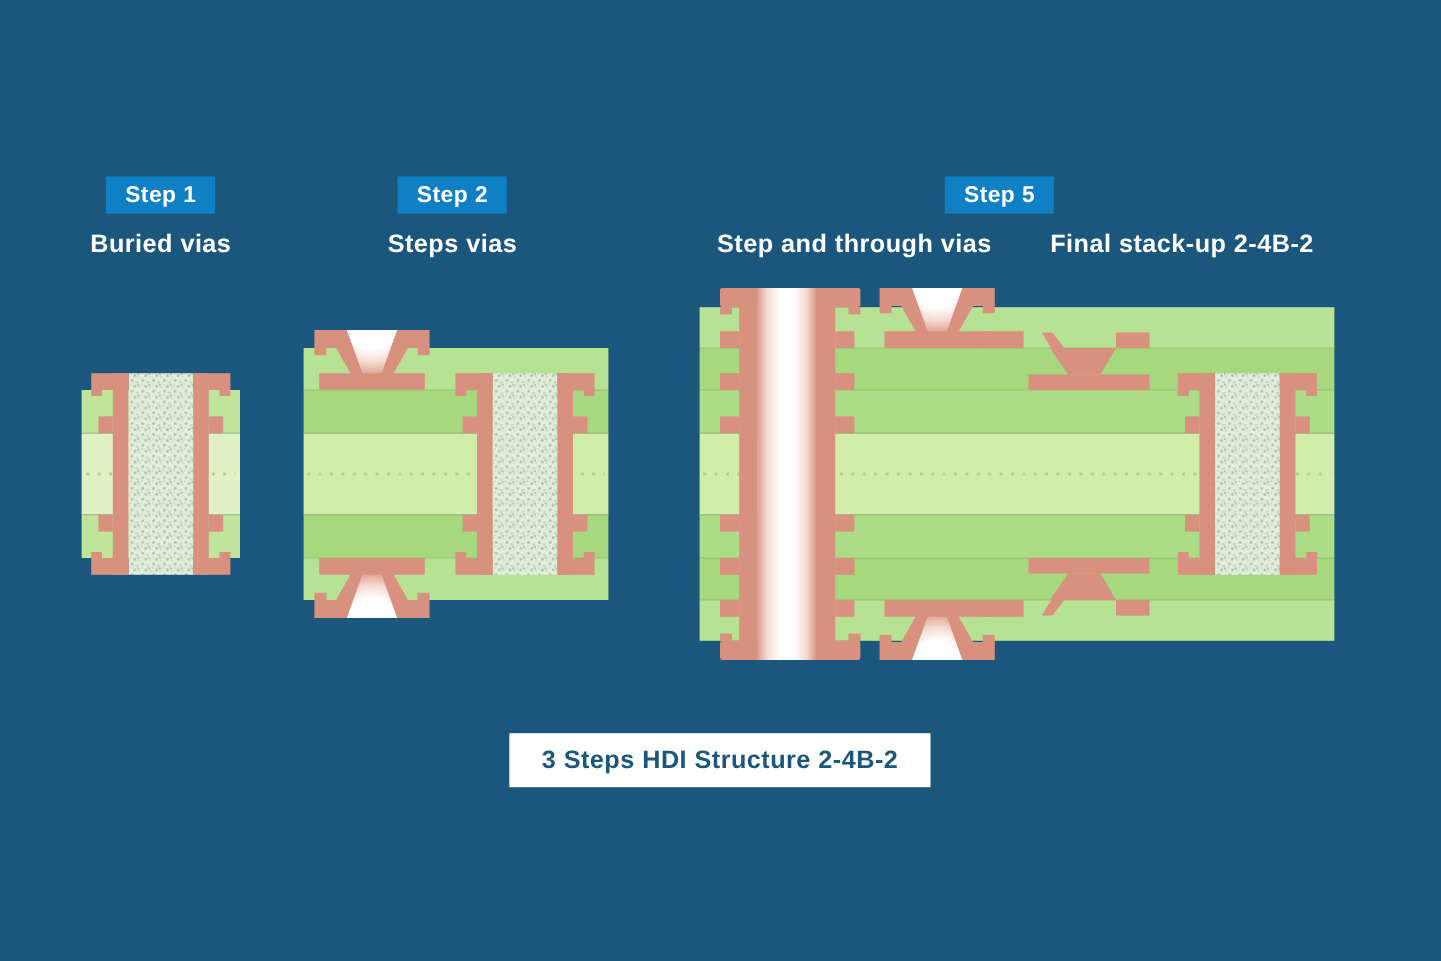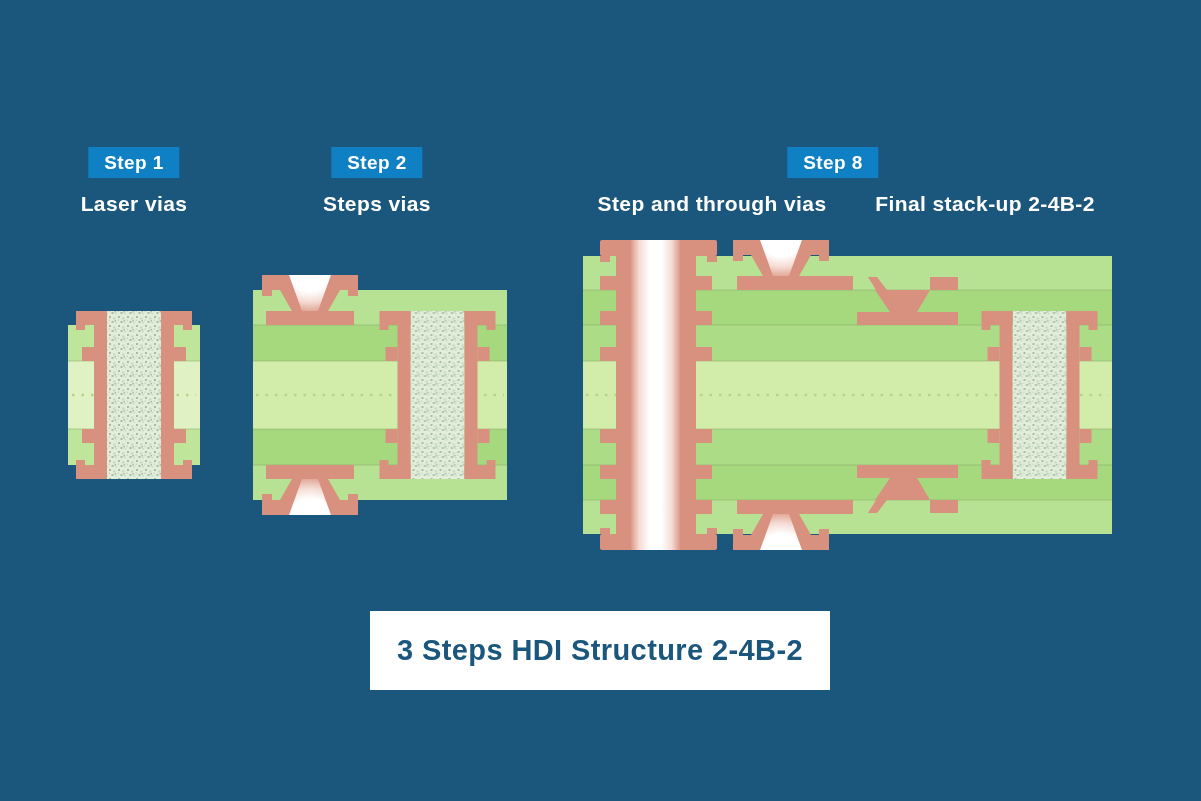--- a/index.html
+++ b/index.html
@@ -16,22 +16,22 @@
     padding:5px 16px;letter-spacing:.4px;white-space:nowrap;
   }
   .step-label{
     position:absolute;top:192px;transform:translateX(-50%);
     color:var(--labelText,#FFFFFF);font-weight:700;font-size:21px;
     letter-spacing:.4px;white-space:nowrap;
   }
   .title-box{
     position:absolute;left:600px;top:611px;transform:translateX(-50%);
     background:var(--titleBg,#FFFFFF);color:var(--titleText,#1B567C);
-    font-weight:700;font-size:29px;line-height:27px;
-    padding:26px 27px;letter-spacing:.4px;white-space:nowrap;
+    font-weight:700;font-size:21px;line-height:27px;
+    padding:9px 27px;letter-spacing:.4px;white-space:nowrap;
   }
   
   .cu{fill:var(--copper,#D8907F);}
   .g-l{fill:var(--greenLight,#B7E294);}
   .g-m{fill:var(--greenMid,#A6D87E);}
   .g-m2{fill:var(--greenMid2,#ACDC86);}
   .g-c{fill:var(--greenCore,#D2EDAA);}
   .g-l1{fill:var(--green1Light,#BEE59A);}
   .g-c1{fill:var(--green1Core,#E0F2C4);}
   .ll{stroke:var(--layerLine,#8AAC6B);stroke-width:1;opacity:.55;fill:none;}
@@ -170,22 +170,22 @@
         <path class="cu" d="M868,277 L877,277 L887,290 L876,290 Z"></path>
         <path class="cu" d="M875,290 L930,290 L917,312 L890,312 Z"></path>
         <rect class="cu" x="857" y="312" width="101" height="13"></rect>
       </g>
     </g>
     <use href="#stack3" transform="translate(0,790) scale(1,-1)"></use>
   </g>
 </svg>
 
 <div class="badge" style="left:134px">Step 1</div>
-<div class="step-label" style="left:134px">Laser vias</div>
+<div class="step-label" style="left:134px">Buried vias</div>
 
 <div class="badge" style="left:377px">Step 2</div>
 <div class="step-label" style="left:377px">Steps vias</div>
 
-<div class="badge" style="left:833px">Step 8</div>
+<div class="badge" style="left:833px">Step 5</div>
 <div class="step-label" style="left:712px">Step and through vias</div>
 <div class="step-label" style="left:985px">Final stack-up 2-4B-2</div>
 
 <div class="title-box">3 Steps HDI Structure 2-4B-2</div>
 
 </body></html>

